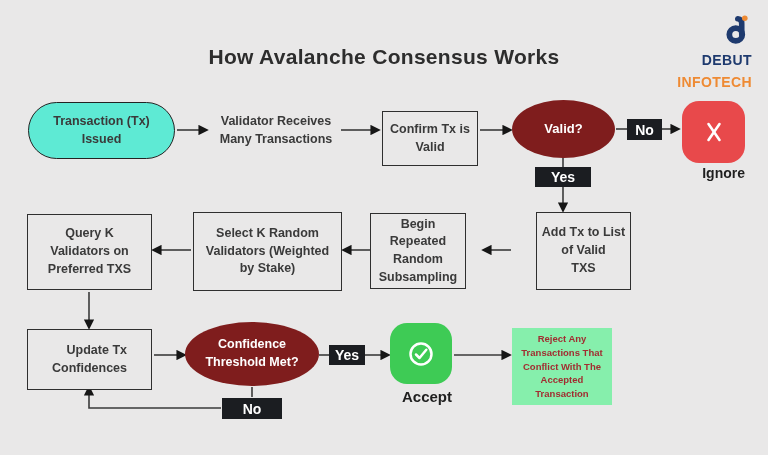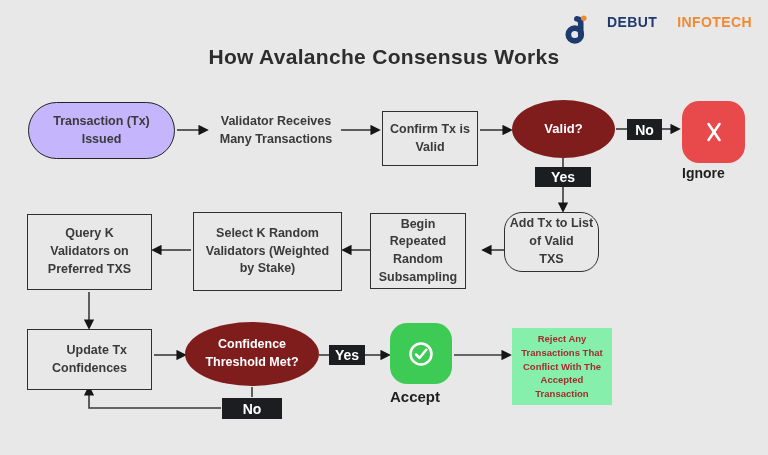--- a/index.html
+++ b/index.html
@@ -10,49 +10,49 @@
     overflow:hidden;
   }
   .canvas{position:relative;width:768px;height:455px;background:#e9e8e8;}
 
   
   .title{
     position:absolute;left:0;top:45px;width:100%;
     text-align:center;font-size:21px;font-weight:700;color:#2d2d2d;
     letter-spacing:.3px;
   }
-  .logo{position:absolute;top:14px;right:16px;display:flex;align-items:flex-start;gap:16px;}
+  .logo{position:absolute;top:14px;right:16px;display:flex;align-items:flex-end;gap:6px;flex-direction:column;}
   .logo-text{font-size:14px;font-weight:800;letter-spacing:.4px;}
   .logo-primary{color:#1e3a6e;}
   .logo-secondary{color:#ee8a33;margin-left:4px;}
 
   
   .node{
     position:absolute;display:flex;align-items:center;justify-content:center;
     text-align:center;box-sizing:border-box;
     font-size:12.5px;font-weight:600;color:#3a3a3a;line-height:1.42;
     white-space:pre-line;
   }
   .rect{background:#e9e8e8;border:1.5px solid #2f2f2f;}
-  .stadium{background:#c4b5fd;border:1.6px solid #232323;border-radius:30px;}
+  .stadium{background:#5eead4;border:1.6px solid #232323;border-radius:30px;}
   .plain{background:transparent;}
   .ellipse{background:#7f1d1d;border-radius:50%;color:#ffffff;}
   .edge-label{
     position:absolute;display:flex;align-items:center;justify-content:center;
     background:#1b1d21;color:#ffffff;font-size:14px;font-weight:700;
     text-align:center;box-sizing:border-box;
   }
   .badge{
     position:absolute;display:flex;align-items:center;justify-content:center;
     border-radius:17px;box-sizing:border-box;
   }
   .badge-red{background:#e8494b;}
   .badge-green{background:#3ecb55;}
   .badge-caption{
-    position:absolute;text-align:left;font-size:14px;font-weight:700;color:#1f1f1f;
+    position:absolute;text-align:right;font-size:14px;font-weight:700;color:#1f1f1f;
   }
   .reject-box{
     background:#86efac;color:#a12d31;font-size:9.5px;font-weight:700;line-height:1.45;
     border:none;
   }
   svg.arrows{position:absolute;left:0;top:0;pointer-events:none;}
 </style>
 </head>
 <body>
 
@@ -115,21 +115,21 @@
       <g stroke="#ffffff" stroke-width="2.6" stroke-linecap="round">
         <line x1="9.5" y1="7" x2="20.5" y2="23"></line>
         <line x1="20.5" y1="7" x2="9.5" y2="23"></line>
       </g>
     </svg>
   </div>
   <div class="badge-caption" style="left:682px;top:165px;width:63px;">Ignore</div>
 
   <div class="edge-label" style="left:535px;top:167px;width:56px;height:20px;">Yes</div>
 
-  <div class="node rect" style="left:504px;top:212px;width:95px;height:60px;border-radius:18px;">Add Tx to List
+  <div class="node rect" style="left:536px;top:212px;width:95px;height:78px;">Add Tx to List
 of Valid
 TXS</div>
 
   <div class="node rect" style="left:370px;top:213px;width:96px;height:76px;">Begin
 Repeated
 Random
 Subsampling</div>
 
   <div class="node rect" style="left:193px;top:212px;width:149px;height:79px;">Select K Random
 Validators (Weighted

